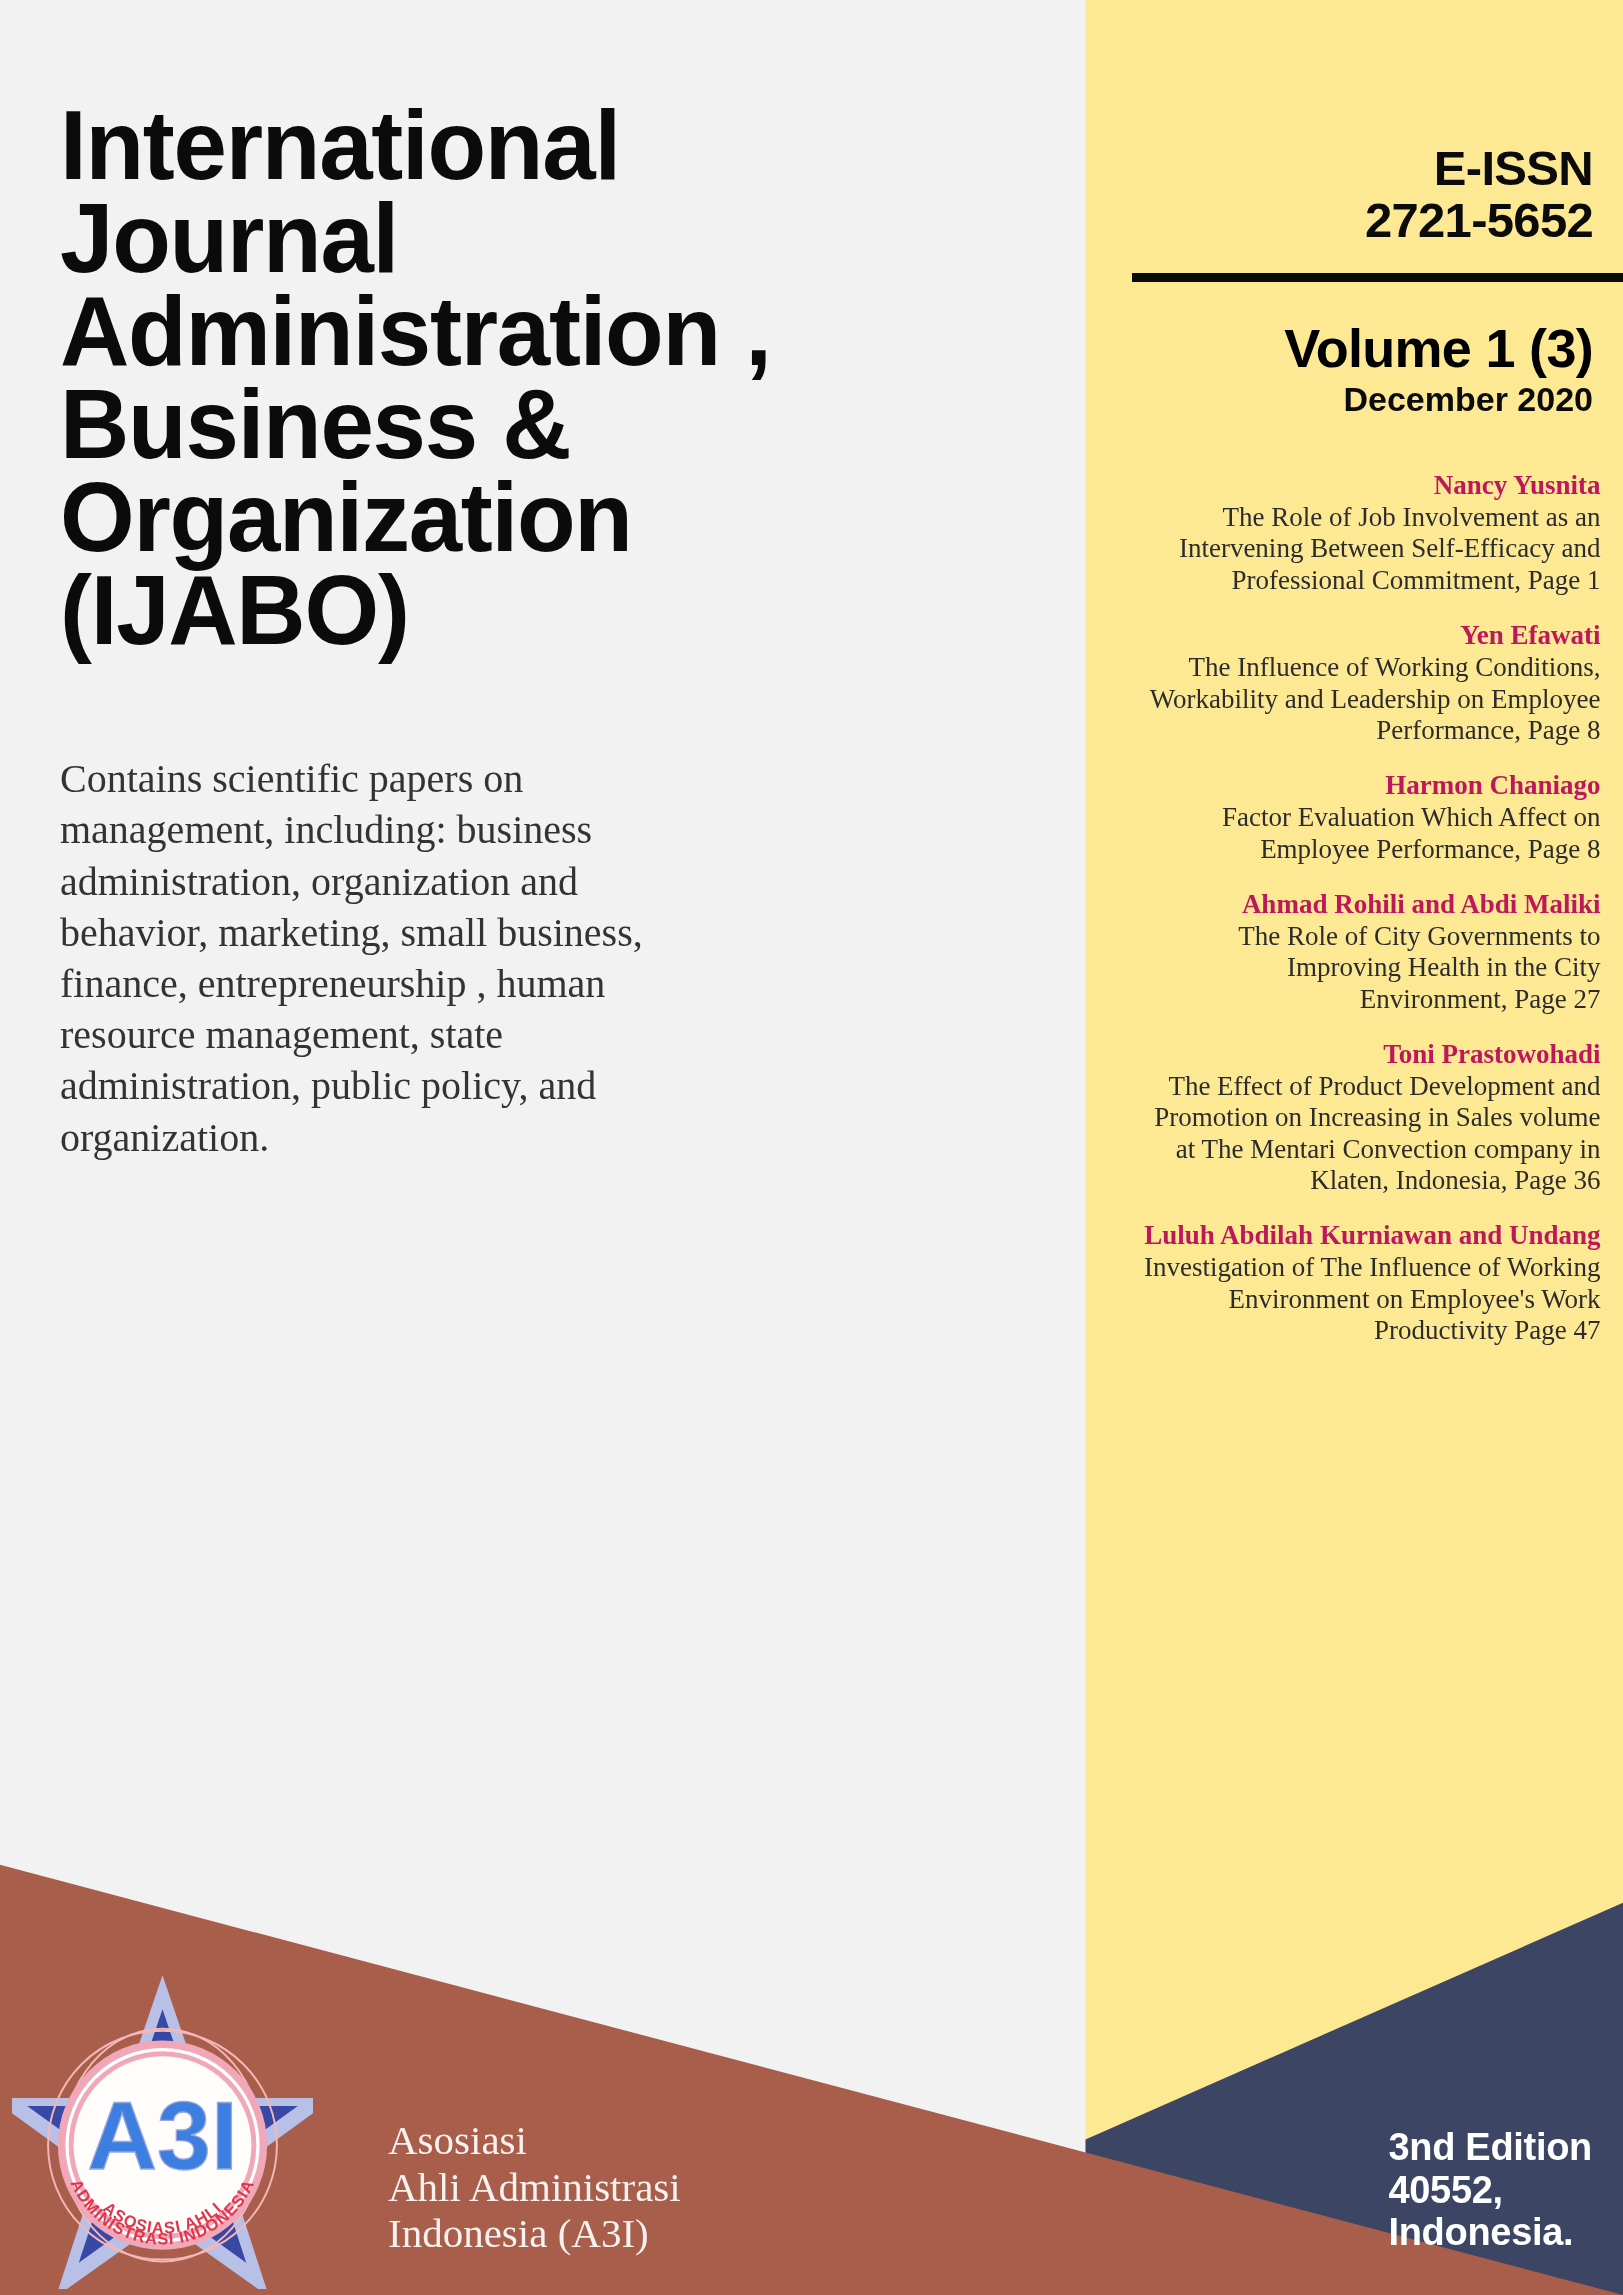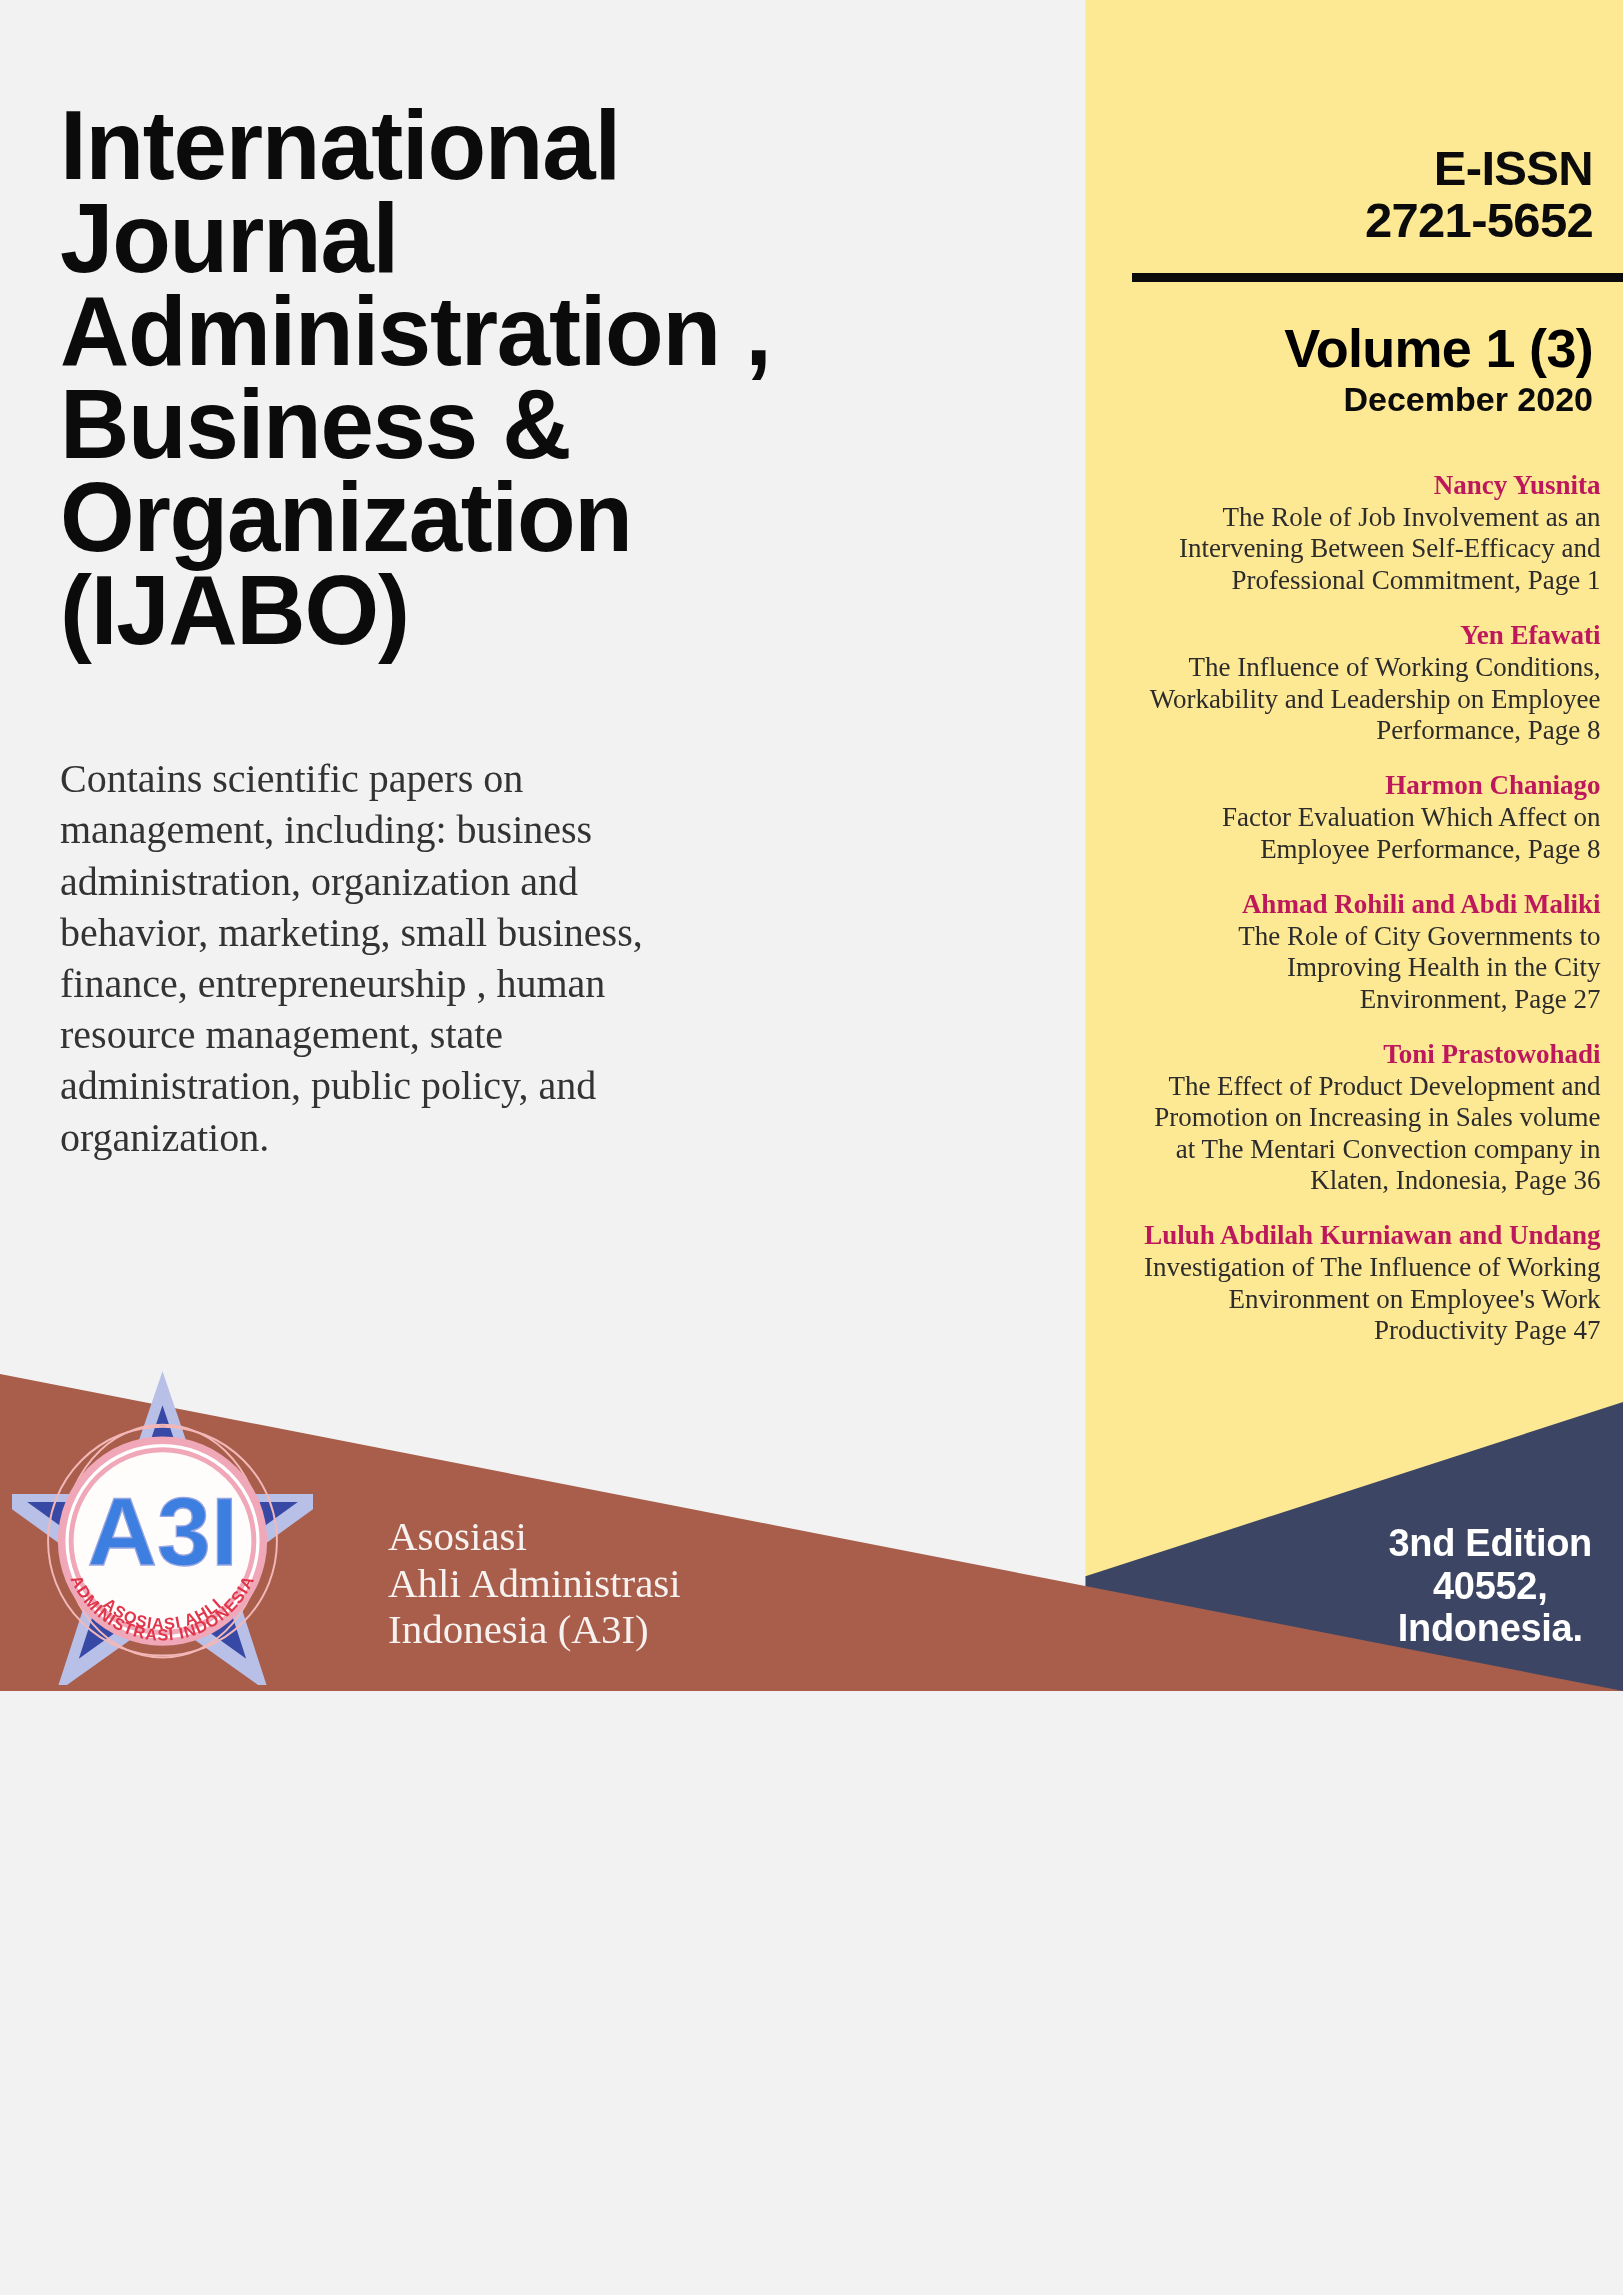--- a/index.html
+++ b/index.html
@@ -8,21 +8,21 @@
     width: 1623px;
     height: 2295px;
     background: #f2f2f3;
     font-family: "Liberation Sans", sans-serif;
     overflow: hidden;
   }
 
   #cover {
     position: relative;
     width: 1623px;
-    height: 1691px;
+    height: 2295px;
     background: #f2f2f3;
     overflow: hidden;
   }
 
   
   .bg-layer { position: absolute; inset: 0; width: 100%; height: 100%; }
 
   
   .left-col {
     position: absolute;
@@ -137,21 +137,21 @@
     line-height: 1.17;
     color: #2c2c2c;
     white-space: pre-line;
   }
 
   
   .edition-block {
     position: absolute;
     right: 31px;
     bottom: 41px;
-    text-align: center;
+    text-align: left;
     z-index: 9;
     margin-top: 32px;
   }
   .edition-line {
     font-family: "Liberation Sans Narrow", "Liberation Sans", sans-serif;
     font-weight: 700;
     font-size: 38px;
     line-height: 1.12;
     color: #ffffff;
     letter-spacing: -0.3px;

